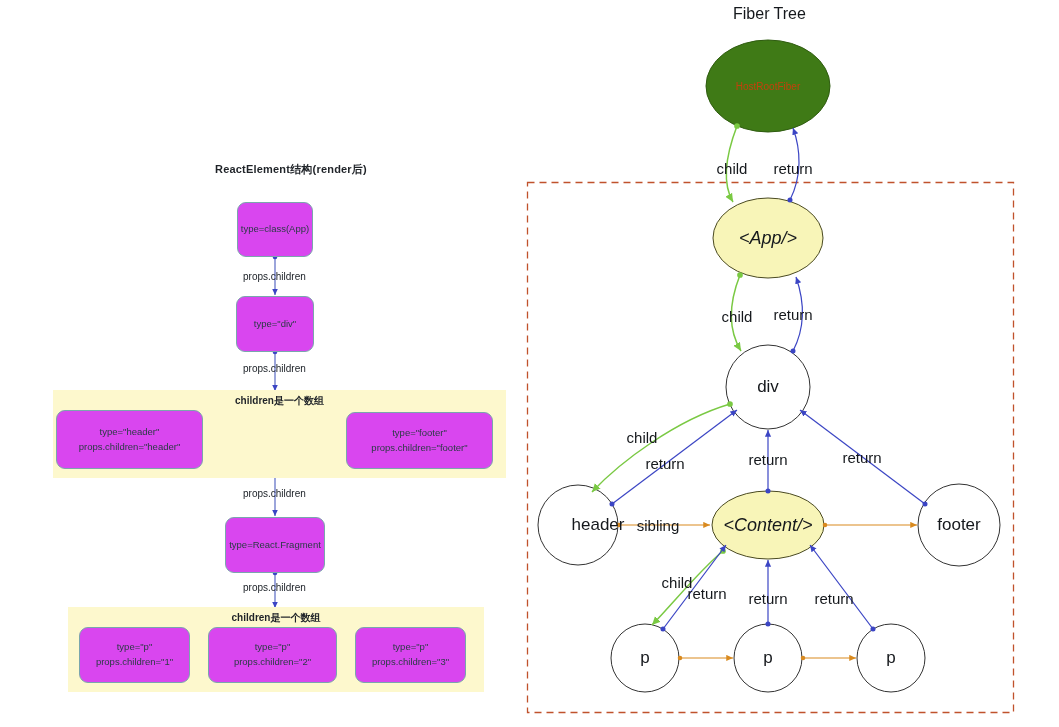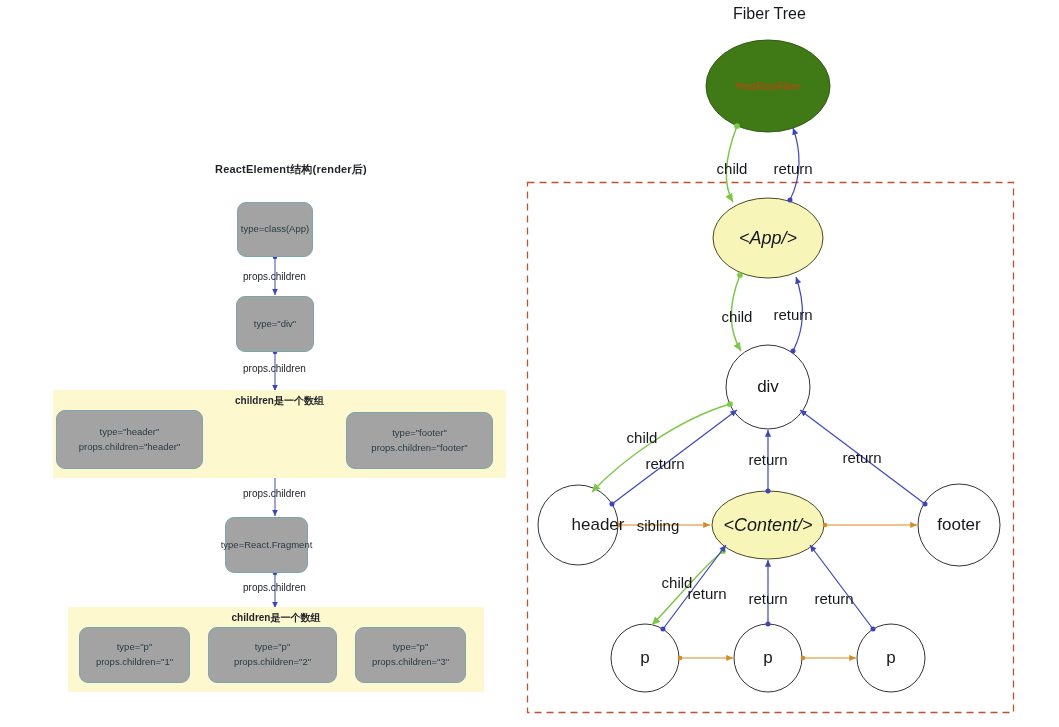--- a/index.html
+++ b/index.html
@@ -32,21 +32,21 @@
     letter-spacing: .2px;
   }
 
   .band {
     position: absolute;
     background: #fdf8cd;
   }
 
   .ebox {
     position: absolute;
-    background: #a3a3a3;
+    background: #d946ef;
     border: 1px solid #7aa6ad;
     border-radius: 9px;
     display: flex;
     flex-direction: column;
     align-items: center;
     justify-content: center;
     text-align: center;
     font-size: 9.5px;
     line-height: 1.55;
     color: #2a3b44;
@@ -202,21 +202,21 @@
     <span>type="header"</span>
     <span class="l2">props.children="header"</span>
   </div>
 
 
   <div class="ebox" style="left:346px; top:412px; width:147px; height:57px;">
     <span>type="footer"</span>
     <span class="l2">props.children="footer"</span>
   </div>
 
-  <div class="ebox" style="left:225px; top:517px; width:83px; height:56px;">
+  <div class="ebox" style="left:225px; top:517px; width:100px; height:56px;">
     <span>type=React.Fragment</span>
   </div>
 
   <div class="ebox" style="left:79px; top:627px; width:111px; height:56px;">
     <span>type="p"</span>
     <span class="l2">props.children="1"</span>
   </div>
 
   <div class="ebox" style="left:208px; top:627px; width:129px; height:56px;">
     <span>type="p"</span>

